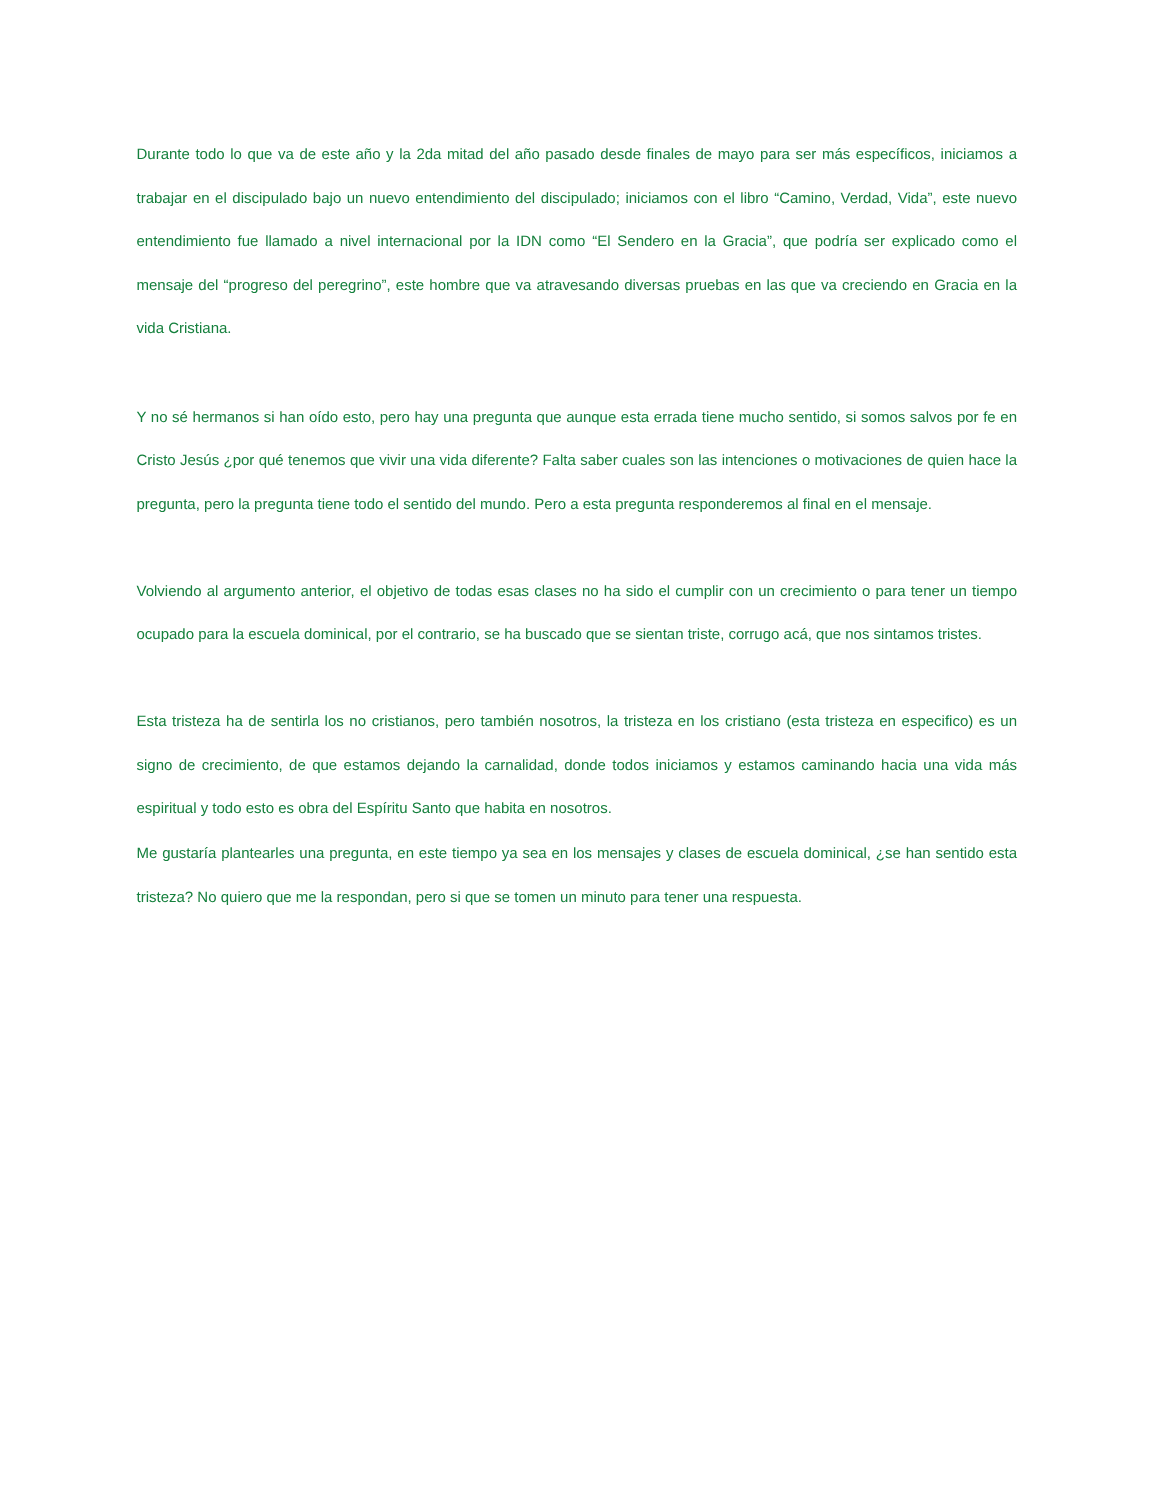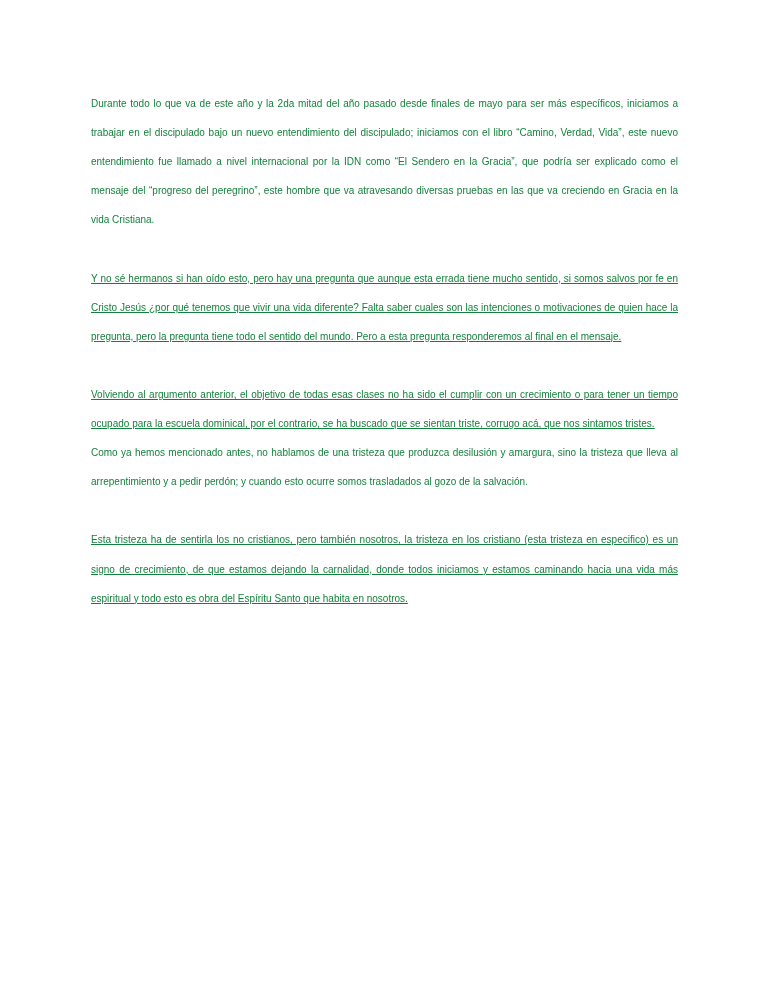--- a/index.html
+++ b/index.html
@@ -31,27 +31,26 @@
       line-height: 29.1px;
       color: #15803d;
       text-align: justify;
     }
     .para {
       margin: 0;
       padding: 0;
     }
     .para.gap-before {
       margin-top: 29.1px;
-      text-decoration: underline;
     }
   </style>
 </head>
 <body>
 
 <div class="page">
   <div class="content">
     <p class="para">Durante todo lo que va de este año y la 2da mitad del año pasado desde finales de mayo para ser más específicos, iniciamos a trabajar en el discipulado bajo un nuevo entendimiento del discipulado; iniciamos con el libro “Camino, Verdad, Vida”, este nuevo entendimiento fue llamado a nivel internacional por la IDN como “El Sendero en la Gracia”, que podría ser explicado como el mensaje del “progreso del peregrino”, este hombre que va atravesando diversas pruebas en las que va creciendo en Gracia en la vida Cristiana.</p>
     <p class="para gap-before">Y no sé hermanos si han oído esto, pero hay una pregunta que aunque esta errada tiene mucho sentido, si somos salvos por fe en Cristo Jesús ¿por qué tenemos que vivir una vida diferente? Falta saber cuales son las intenciones o motivaciones de quien hace la pregunta, pero la pregunta tiene todo el sentido del mundo. Pero a esta pregunta responderemos al final en el mensaje.</p>
     <p class="para gap-before">Volviendo al argumento anterior, el objetivo de todas esas clases no ha sido el cumplir con un crecimiento o para tener un tiempo ocupado para la escuela dominical, por el contrario, se ha buscado que se sientan triste, corrugo acá, que nos sintamos tristes.</p>
-    <p class="para">Como ya hemos mencionado antes, no hablamos de una tristeza que produzca desilusión y amargura, sino la tristeza que lleva al arrepentimiento y a pedir perdón; y cuando esto ocurre somos trasladados al gozo de la salvación.</p>
     <p class="para gap-before">Esta tristeza ha de sentirla los no cristianos, pero también nosotros, la tristeza en los cristiano (esta tristeza en especifico) es un signo de crecimiento, de que estamos dejando la carnalidad, donde todos iniciamos y estamos caminando hacia una vida más espiritual y todo esto es obra del Espíritu Santo que habita en nosotros.</p>
+    <p class="para">Me gustaría plantearles una pregunta, en este tiempo ya sea en los mensajes y clases de escuela dominical, ¿se han sentido esta tristeza? No quiero que me la respondan, pero si que se tomen un minuto para tener una respuesta.</p>
   </div>
 </div>
 
 </body></html>

